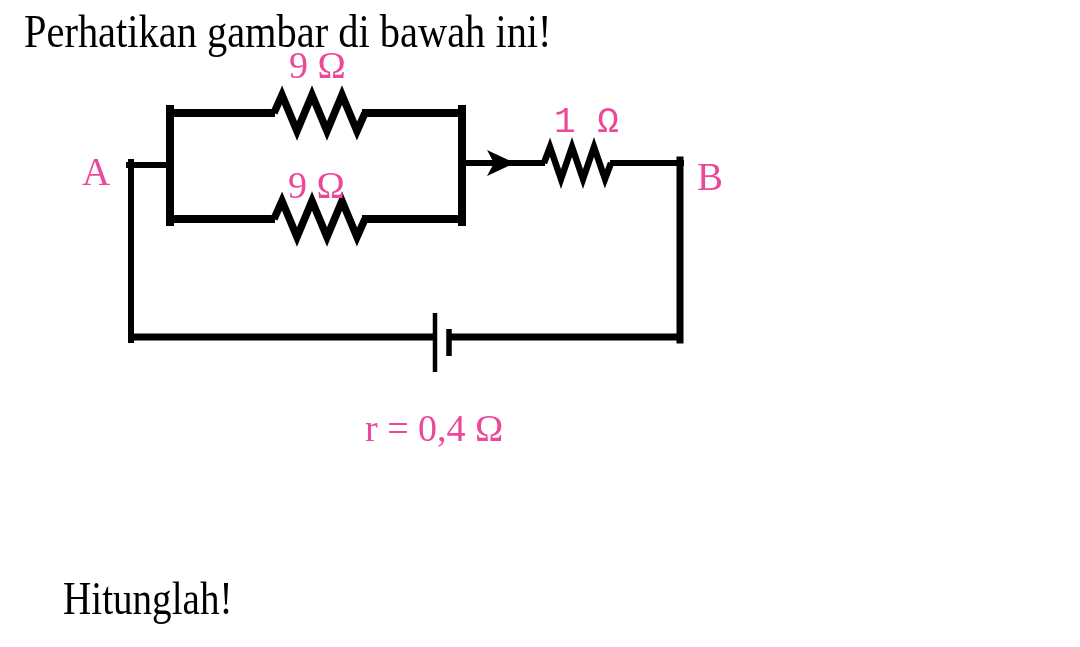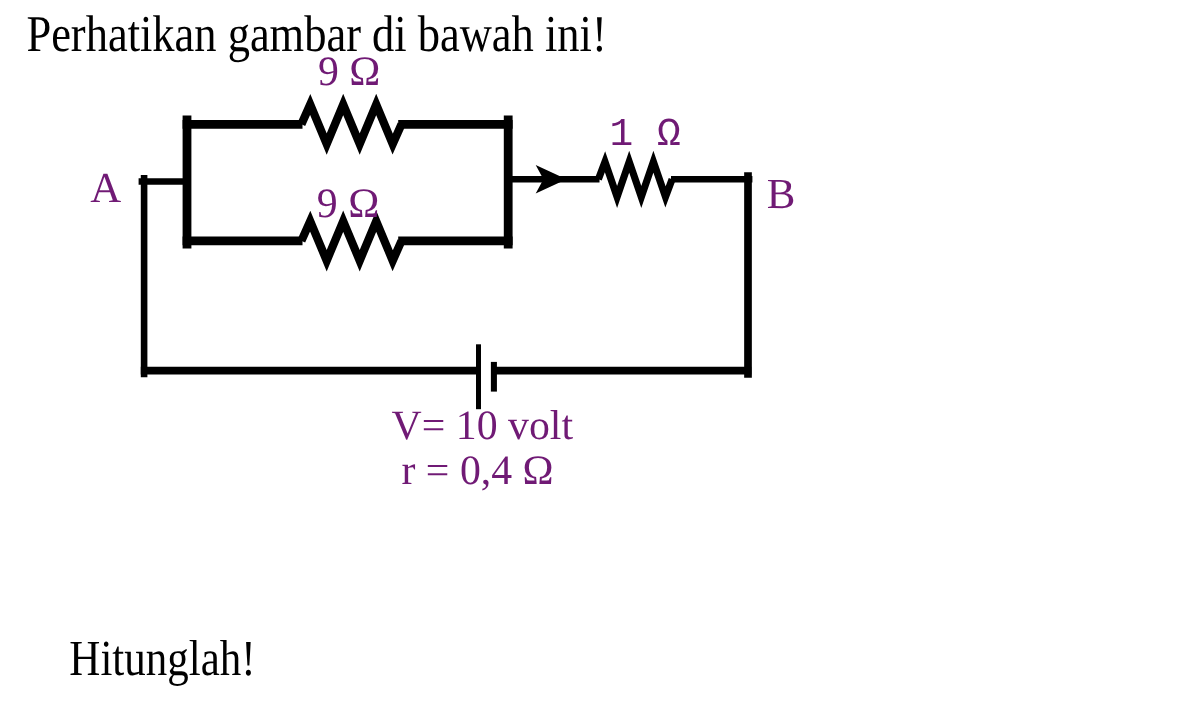--- a/index.html
+++ b/index.html
@@ -35,21 +35,21 @@
   }
   .circuit svg {
     position: absolute;
     left: 0;
     top: 0;
   }
   .clabel {
     position: absolute;
     line-height: 1;
     white-space: pre;
-    color: #701a75;
+    color: #ec4899;
     text-align: center;
   }
   .lbl-r9   { left: 289px; top: 46px;  font-size: 38px; }
   .lbl-r6   { left: 288px; top: 166px; font-size: 38px; }
   .lbl-r1   { left: 554px; top: 105px; font-size: 36px; font-family: Liberation Mono, monospace; }
   .lbl-a    { left: 82px;  top: 152px; font-size: 39px; }
   .lbl-b    { left: 697px; top: 157px; font-size: 39px; }
   .lbl-volt { left: 356px; top: 368px; font-size: 38px; }
   .lbl-rint { left: 365px; top: 409px; font-size: 38px; }
   .questions {
@@ -98,21 +98,20 @@
         <path d="M 435,313 V 372" stroke-width="4.5"></path>
         <path d="M 449,329 V 356" stroke-width="5.5"></path>
       </g>
     </svg>
 
     <div class="clabel lbl-r9">9 Ω</div>
     <div class="clabel lbl-r6">9 Ω</div>
     <div class="clabel lbl-r1">1 Ω</div>
     <div class="clabel lbl-a">A</div>
     <div class="clabel lbl-b">B</div>
-    <div class="clabel lbl-volt">V= 10 volt</div>
     <div class="clabel lbl-rint">r = 0,4 Ω</div>
   </div>
 
   <div class="questions">
     <div class="q-heading">Hitunglah!</div>
     
     
   </div>
 
 </div>

